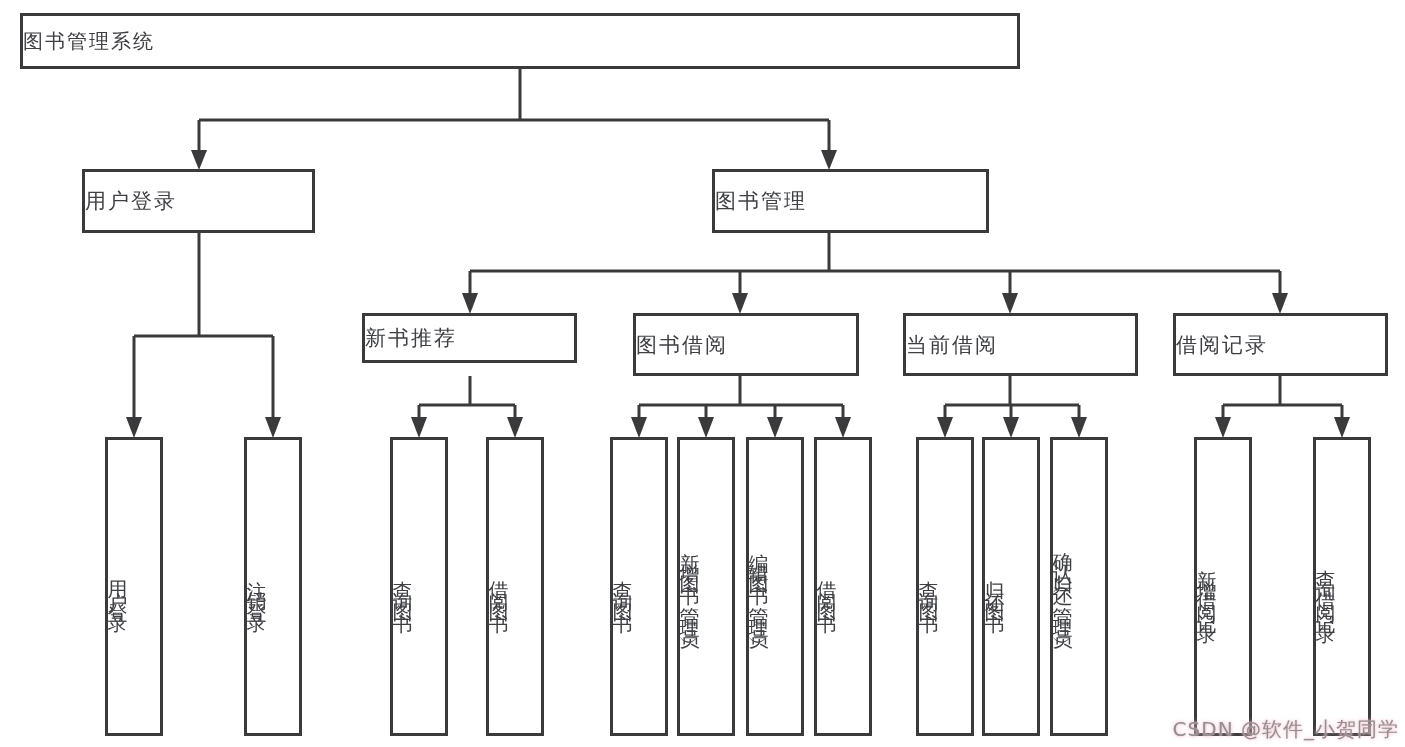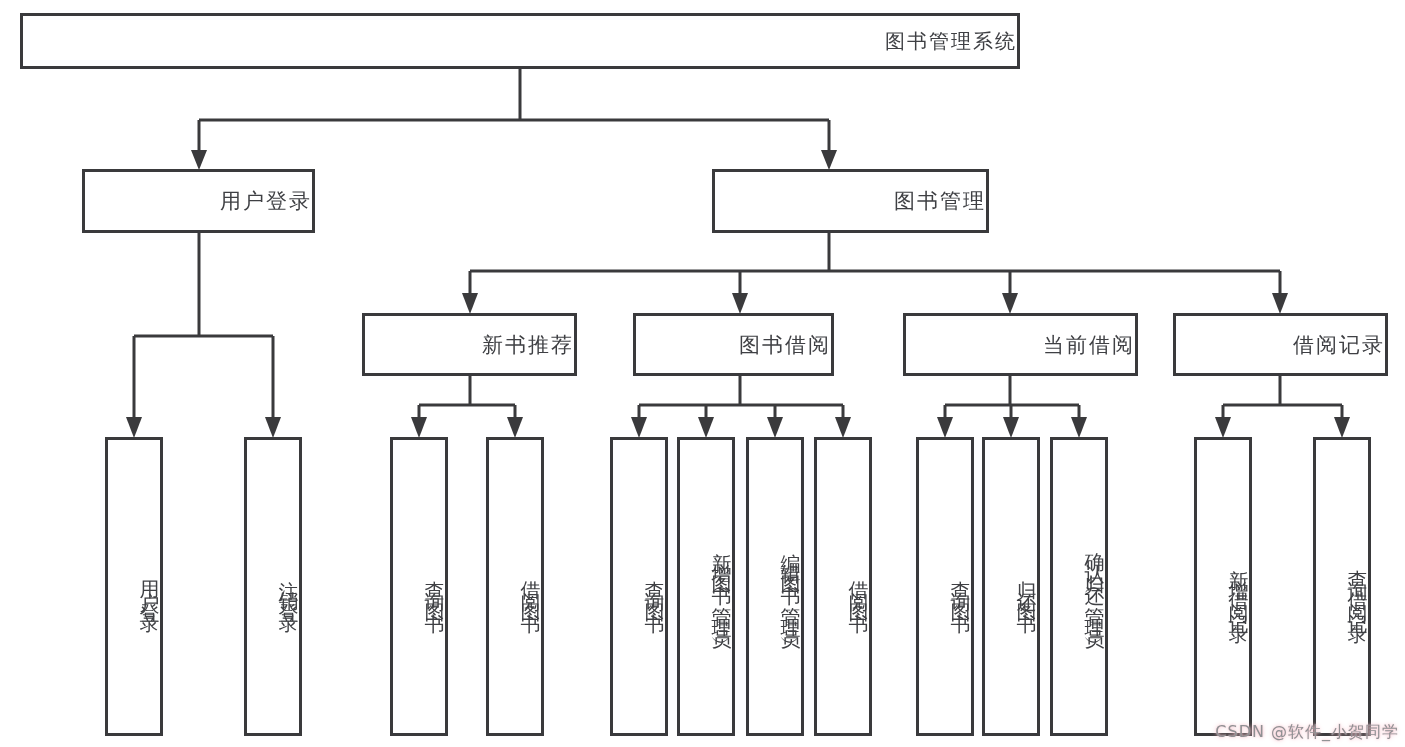--- a/index.html
+++ b/index.html
@@ -23,21 +23,21 @@
     height: 747px;
     pointer-events: none;
   }
   .node {
     position: absolute;
     box-sizing: border-box;
     background: #ffffff;
     border: 3px solid #3a3a3c;
     display: flex;
     align-items: center;
-    justify-content: flex-end;
+    justify-content: flex-start;
     color: #3f4044;
   }
   .hlabel {
     font-size: 21px;
     letter-spacing: 2px;
     white-space: nowrap;
   }
   .root-label {
     font-size: 20px;
     letter-spacing: 2px;
@@ -47,21 +47,21 @@
     writing-mode: vertical-rl;
     font-size: 20px;
     letter-spacing: 11px;
     line-height: 1;
     white-space: nowrap;
   }
   .watermark {
     position: absolute;
     right: 6px;
     bottom: 4px;
-    font-size: 16px;
+    font-size: 20px;
     color: #8f9093;
     letter-spacing: 1px;
     text-shadow: 0 0 5px #f3bcc6, 0 0 2px #f6cdd5;
     white-space: nowrap;
   }
 </style>
 </head>
 <body>
 
 <div class="canvas">
@@ -117,24 +117,24 @@
     <span class="hlabel root-label">图书管理系统</span>
   </div>
 
   <div class="node" style="left:82px;top:169px;width:233px;height:64px">
     <span class="hlabel">用户登录</span>
   </div>
   <div class="node" style="left:712px;top:169px;width:277px;height:64px">
     <span class="hlabel">图书管理</span>
   </div>
 
-  <div class="node" style="left:362px;top:313px;width:215px;height:63px">
+  <div class="node" style="left:362px;top:313px;width:215px;height:50px">
     <span class="hlabel">新书推荐</span>
   </div>
-  <div class="node" style="left:633px;top:313px;width:201px;height:63px">
+  <div class="node" style="left:633px;top:313px;width:226px;height:63px">
     <span class="hlabel">图书借阅</span>
   </div>
   <div class="node" style="left:903px;top:313px;width:235px;height:63px">
     <span class="hlabel">当前借阅</span>
   </div>
   <div class="node" style="left:1173px;top:313px;width:215px;height:63px">
     <span class="hlabel">借阅记录</span>
   </div>
 
   <div class="node" style="left:105px;top:437px;width:58px;height:299px">

